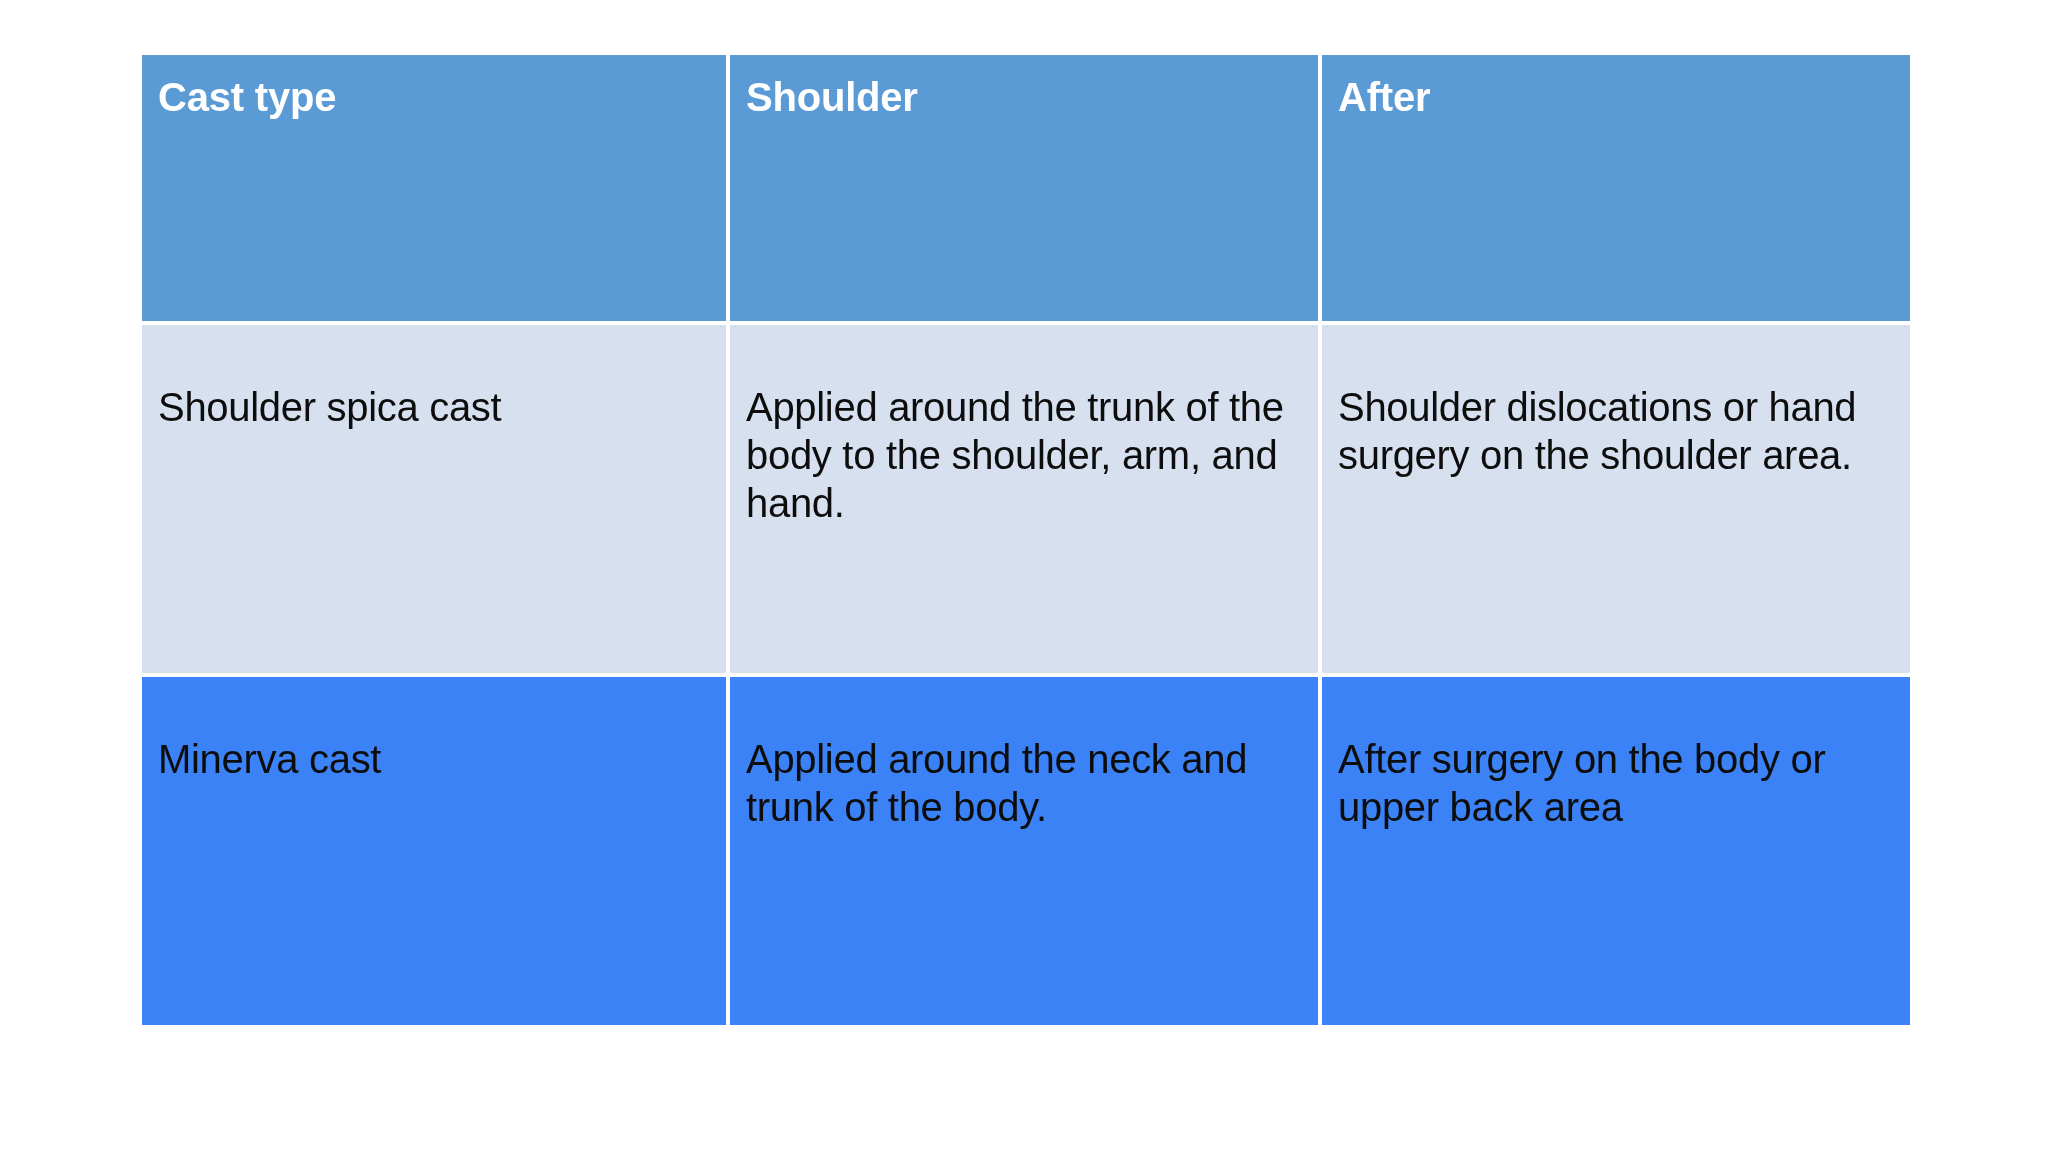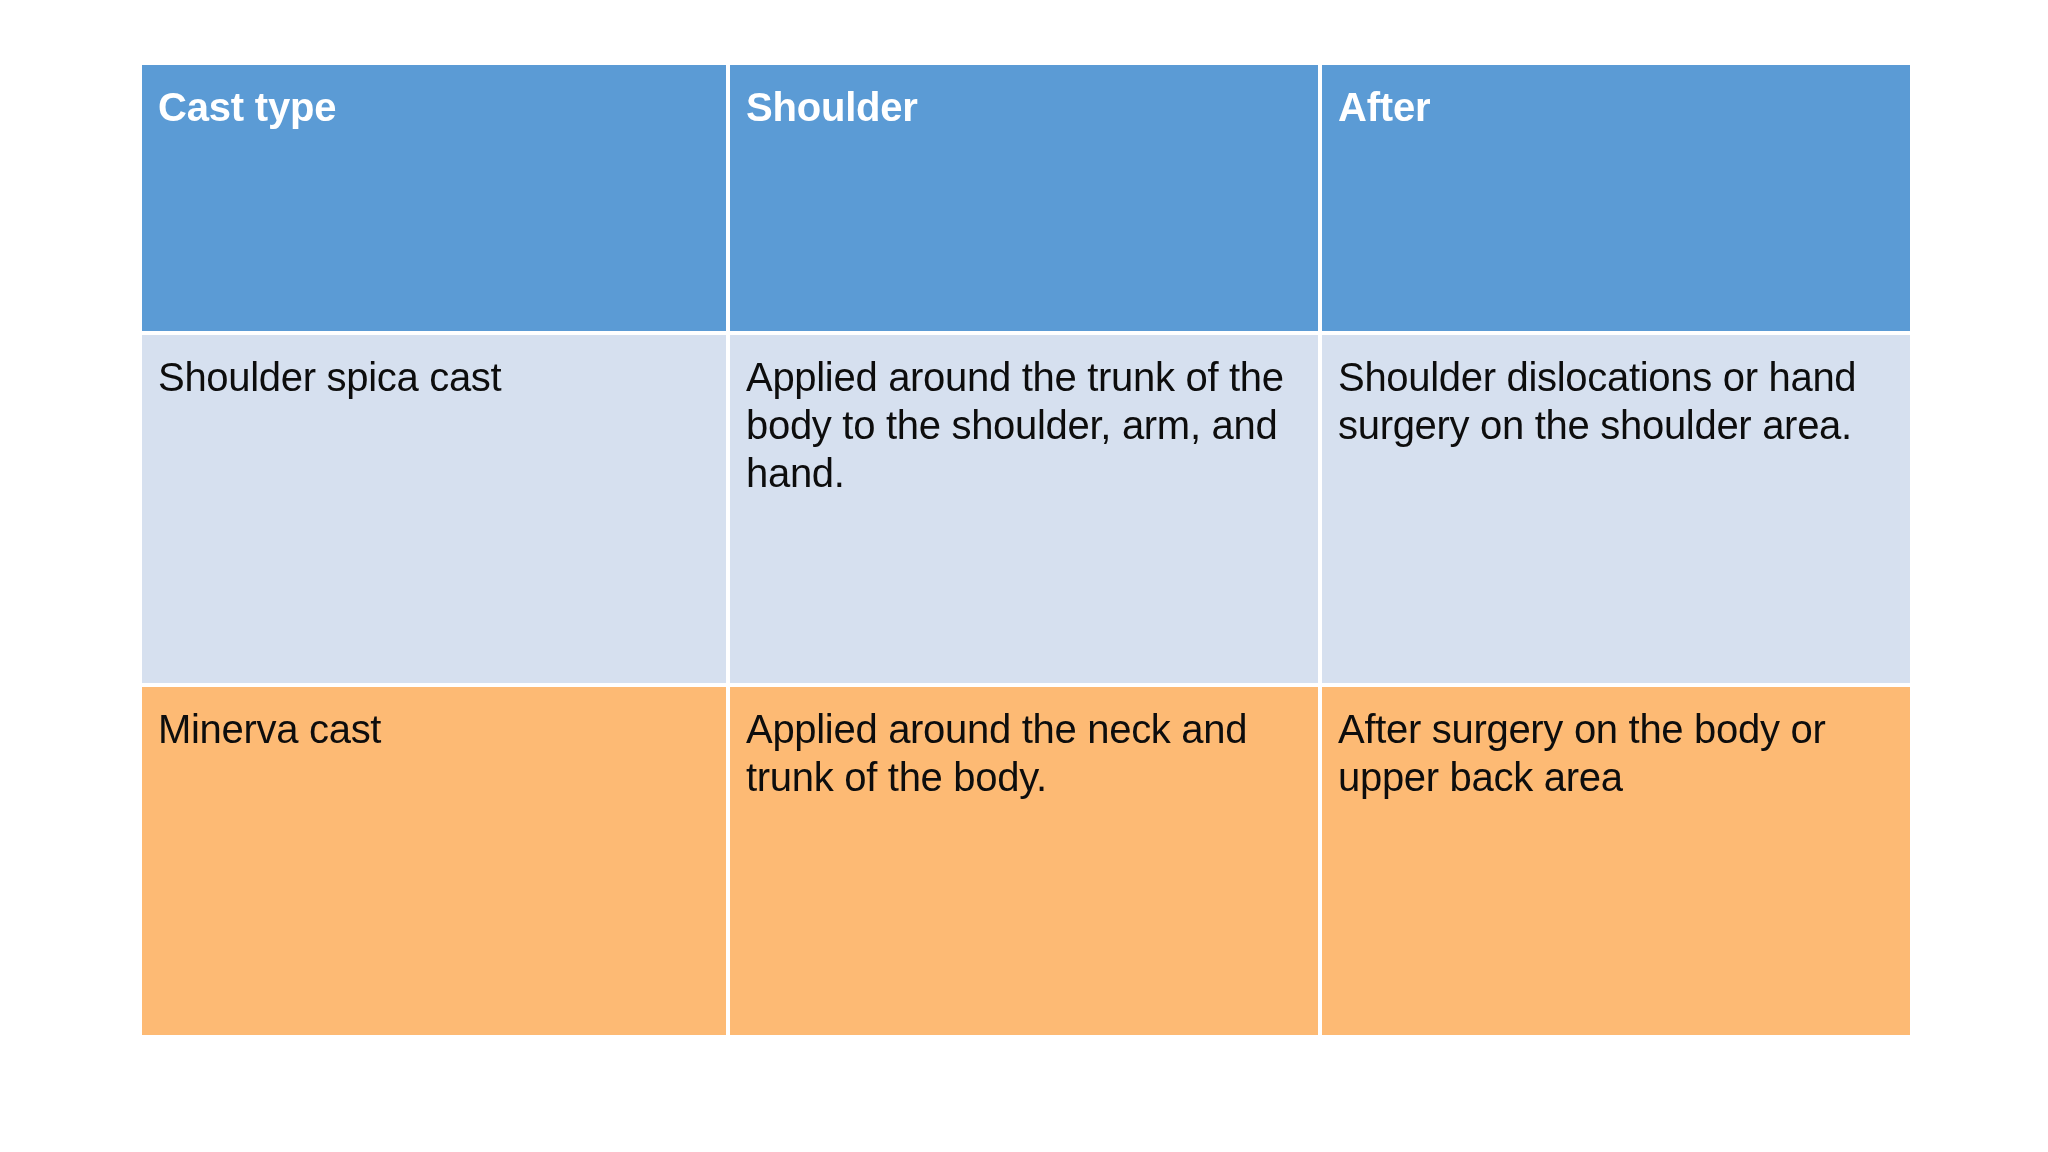--- a/index.html
+++ b/index.html
@@ -19,21 +19,21 @@
     position: relative;
     width: 2048px;
     height: 1152px;
     background: #ffffff;
   }
 
   
   #cast-table {
     position: absolute;
     left: 142px;
-    top: 65px;
+    top: 55px;
     width: 1768px;
     border-collapse: separate;
     border-spacing: 0;
     table-layout: fixed;
   }
 
   #cast-table col.c1 { width: 588px; }
   #cast-table col.c2 { width: 592px; }
   #cast-table col.c3 { width: 588px; }
 
@@ -64,38 +64,39 @@
     letter-spacing: -0.2px;
     padding-top: 20px;
   }
 
   
   #cast-table tbody tr.row-0 td {
     background: #D6E0EF;
     height: 330px;
   }
   #cast-table tbody tr.row-1 td {
-    background: #fdba74;
+    background: #3b82f6;
     height: 330px;
     padding-left: 16px;
   }
 
   #cast-table tbody td {
     color: #0d0d0d;
     font-size: 40px;
     line-height: 1.20;
     font-weight: normal;
     letter-spacing: -0.3px;
     padding-top: 18px;
   }
 
   .cell-text {
     display: block;
     padding-right: 22px;
     word-wrap: break-word;
+    margin-top: 40px;
   }
 </style>
 </head>
 <body>
 
 <div id="slide">
 
   <table id="cast-table">
     <colgroup>
       <col class="c1">

